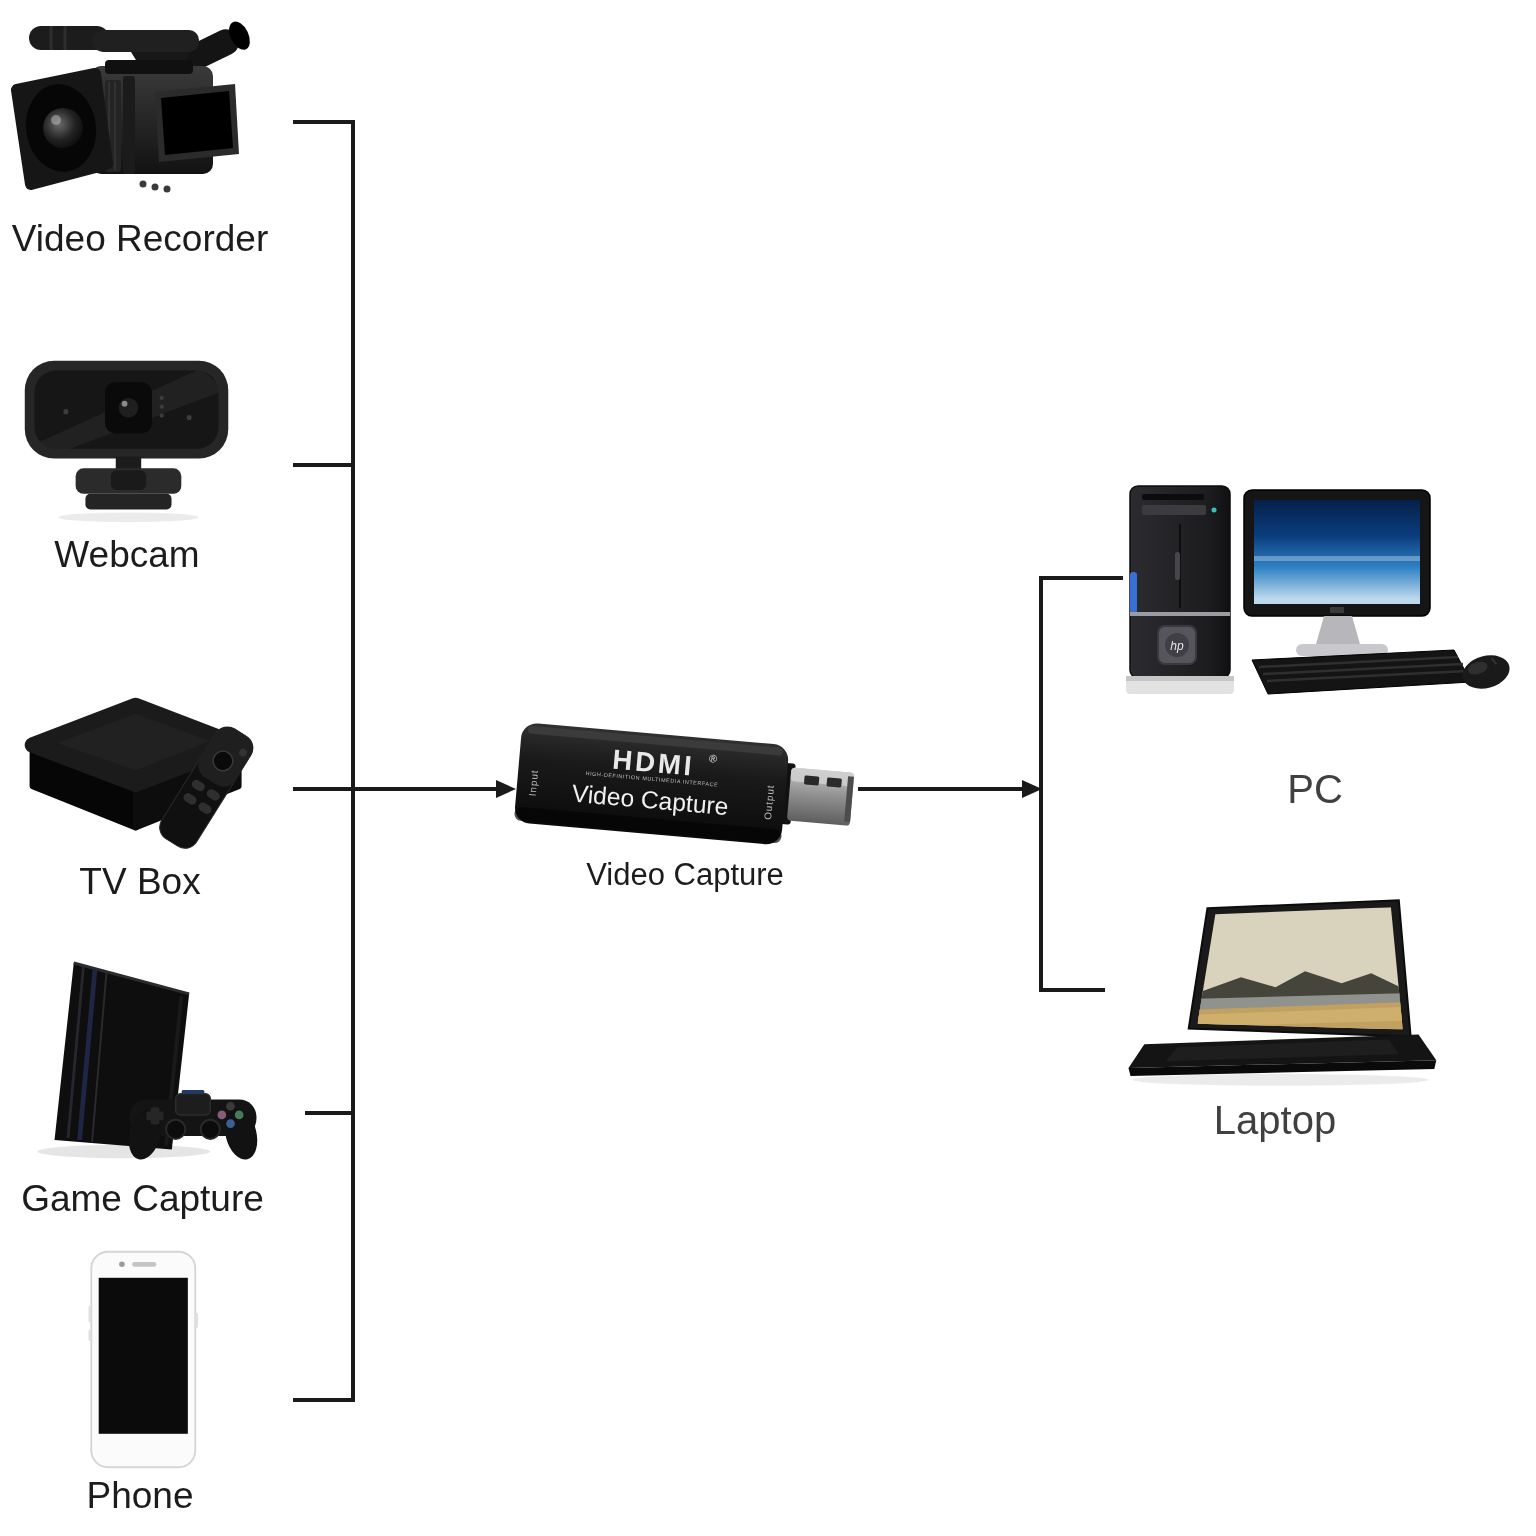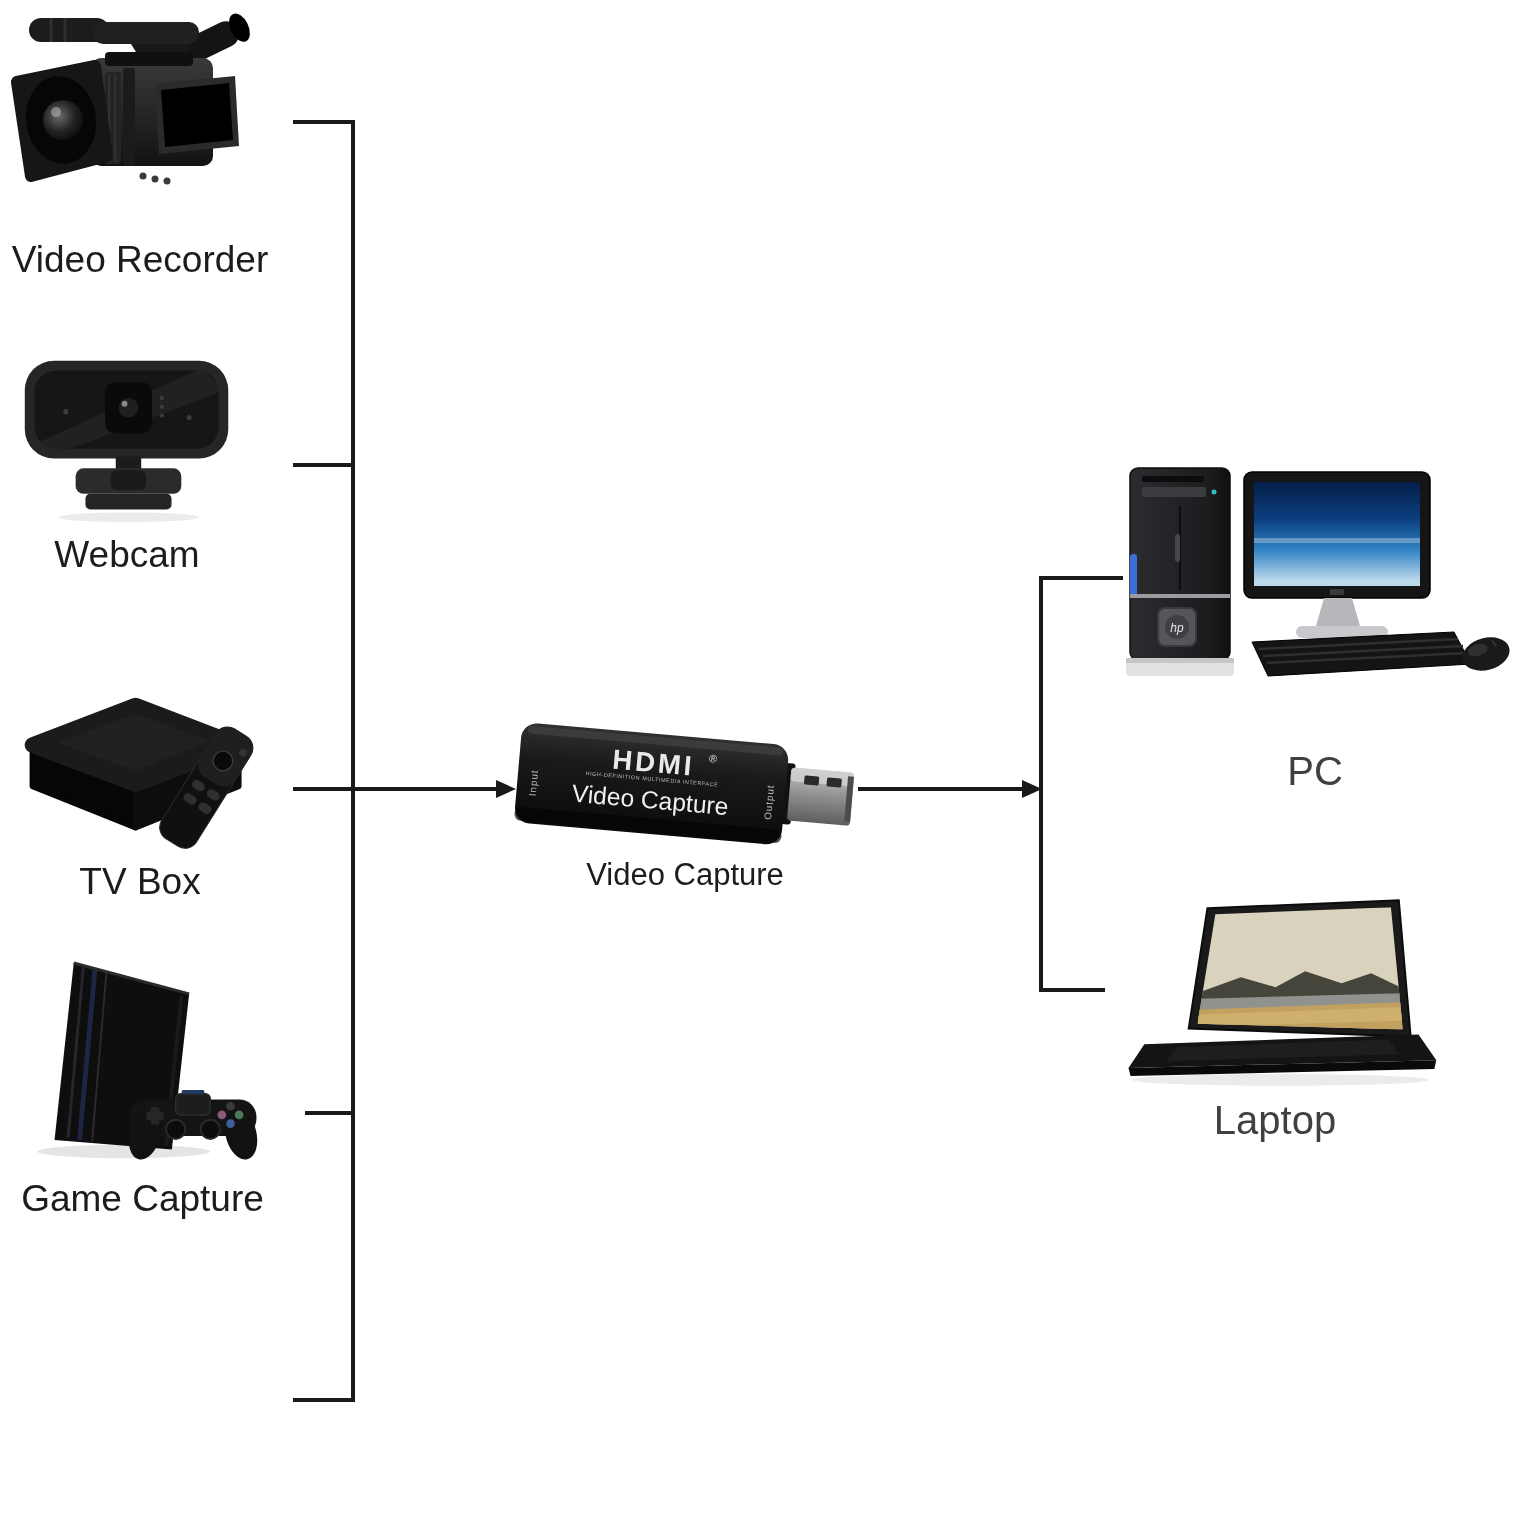--- a/index.html
+++ b/index.html
@@ -25,21 +25,21 @@
 
     <path d="M293 789 H498" fill="none" stroke="#1a1a1a" stroke-width="4"></path>
     <polygon points="516,789 496,780 496,798" fill="#1a1a1a"></polygon>
 
     <path d="M858 789 H1024" fill="none" stroke="#1a1a1a" stroke-width="4"></path>
     <polygon points="1042,789 1022,780 1022,798" fill="#1a1a1a"></polygon>
 
     <path d="M1123 578 H1041 V990 H1105" fill="none" stroke="#1a1a1a" stroke-width="4"></path>
   </svg>
 
-  <div class="block" style="left:0px;top:6px;width:280px;gap:29px;">
+  <div class="block" style="left:0px;top:14px;width:280px;">
     <svg width="262" height="200" viewBox="0 0 262 200">
       <defs>
         <linearGradient id="gCamBody" x1="0" y1="0" x2="0" y2="1">
           <stop offset="0" stop-color="#3a3a3a"></stop>
             <stop offset="1" stop-color="#121212"></stop>
         </linearGradient>
         <radialGradient id="gLens" cx="0.4" cy="0.4" r="0.8">
           <stop offset="0" stop-color="#6a6a6a"></stop>
             <stop offset="0.5" stop-color="#222"></stop>
             <stop offset="1" stop-color="#000"></stop>
@@ -155,20 +155,32 @@
         <circle cx="113" cy="43" r="4.5" fill="#3c5f9a"></circle>
         <circle cx="104" cy="34" r="4.5" fill="#8a5a7a"></circle>
         <circle cx="122" cy="34" r="4.5" fill="#4a7a5a"></circle>
         <circle cx="56" cy="49" r="10" fill="#0c0c0c" stroke="#2a2a2a" stroke-width="2"></circle>
         <circle cx="92" cy="49" r="10" fill="#0c0c0c" stroke="#2a2a2a" stroke-width="2"></circle>
       </g>
     </svg>
     <div class="src-label">Game Capture</div>
   </div>
 
+  <div class="block" style="left:35px;top:1248px;width:210px;">
+    <svg width="195" height="223" viewBox="0 0 210 240">
+      <rect x="52" y="4" width="112" height="232" rx="18" fill="#fbfbfb" stroke="#d5d5d5" stroke-width="2"></rect>
+      <rect x="60" y="32" width="96" height="168" fill="#0b0b0b"></rect>
+      <rect x="96" y="15" width="26" height="5" rx="2.5" fill="#c4c4c4"></rect>
+      <circle cx="85" cy="17.5" r="3" fill="#9a9a9a"></circle>
+      <rect x="49" y="62" width="3" height="18" rx="1.5" fill="#e0e0e0"></rect>
+      <rect x="49" y="88" width="3" height="12" rx="1.5" fill="#e0e0e0"></rect>
+      <rect x="164" y="70" width="3" height="16" rx="1.5" fill="#e0e0e0"></rect>
+    </svg>
+    <div class="src-label">Phone</div>
+  </div>
 
   <div class="block" style="left:505px;top:716px;width:360px;">
     <svg width="356" height="135" viewBox="0 0 360 137">
       <defs>
         <linearGradient id="gDongle" x1="0" y1="0" x2="0" y2="1">
           <stop offset="0" stop-color="#303030"></stop>
             <stop offset="0.35" stop-color="#1a1a1a"></stop>
             <stop offset="1" stop-color="#0a0a0a"></stop>
         </linearGradient>
         <linearGradient id="gUsb" x1="0" y1="0" x2="0" y2="1">
@@ -194,21 +206,21 @@
         <text x="206" y="42" text-anchor="middle" font-family="'Liberation Sans',sans-serif" font-size="11" fill="#e9e9e9">®</text>
         <text x="146" y="66" text-anchor="middle" font-family="'Liberation Sans',sans-serif" font-size="5.5" letter-spacing="0.6" fill="#bdbdbd">HIGH-DEFINITION MULTIMEDIA INTERFACE</text>
         <text x="146" y="94" text-anchor="middle" font-family="'Liberation Sans',sans-serif" font-size="25" fill="#f0f0f0">Video Capture</text>
         <text x="0" y="0" transform="translate(30 92) rotate(-90)" font-family="'Liberation Sans',sans-serif" font-size="10" letter-spacing="1" fill="#b8b8b8">Input</text>
         <text x="0" y="0" transform="translate(270 95) rotate(-90)" font-family="'Liberation Sans',sans-serif" font-size="10" letter-spacing="1" fill="#b8b8b8">Output</text>
       </g>
     </svg>
     <div class="cap-label">Video Capture</div>
   </div>
 
-  <div class="block" style="left:1115px;top:456px;width:400px;">
+  <div class="block" style="left:1115px;top:474px;width:400px;">
     <svg width="395" height="235" viewBox="0 0 395 235">
       <defs>
         <linearGradient id="gScreen" x1="0" y1="0" x2="0" y2="1">
           <stop offset="0" stop-color="#061f4a"></stop>
             <stop offset="0.35" stop-color="#0b3e7e"></stop>
           <stop offset="0.65" stop-color="#2f82c4"></stop>
             <stop offset="0.95" stop-color="#bcd9ec"></stop>
         </linearGradient>
         <linearGradient id="gTower" x1="0" y1="0" x2="1" y2="0">
           <stop offset="0" stop-color="#2c2c30"></stop>

